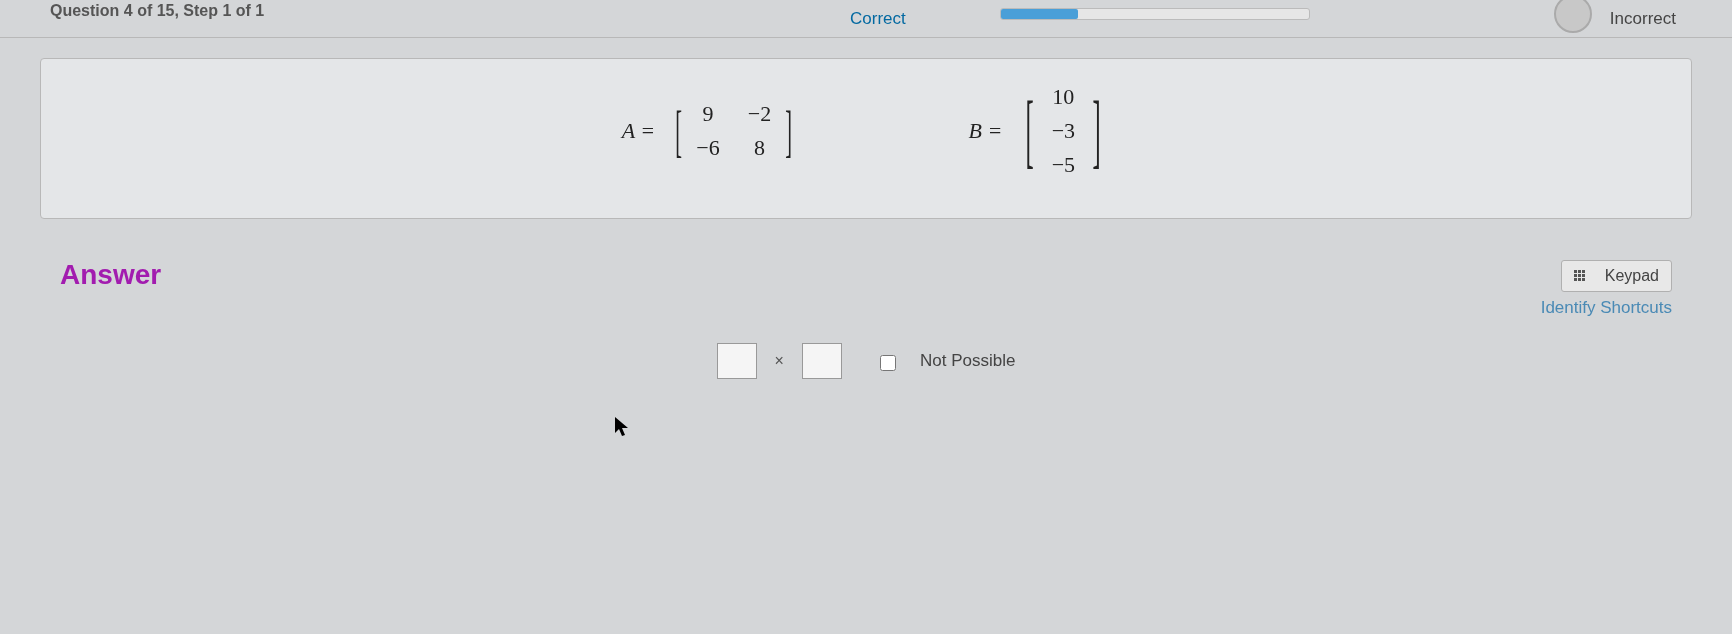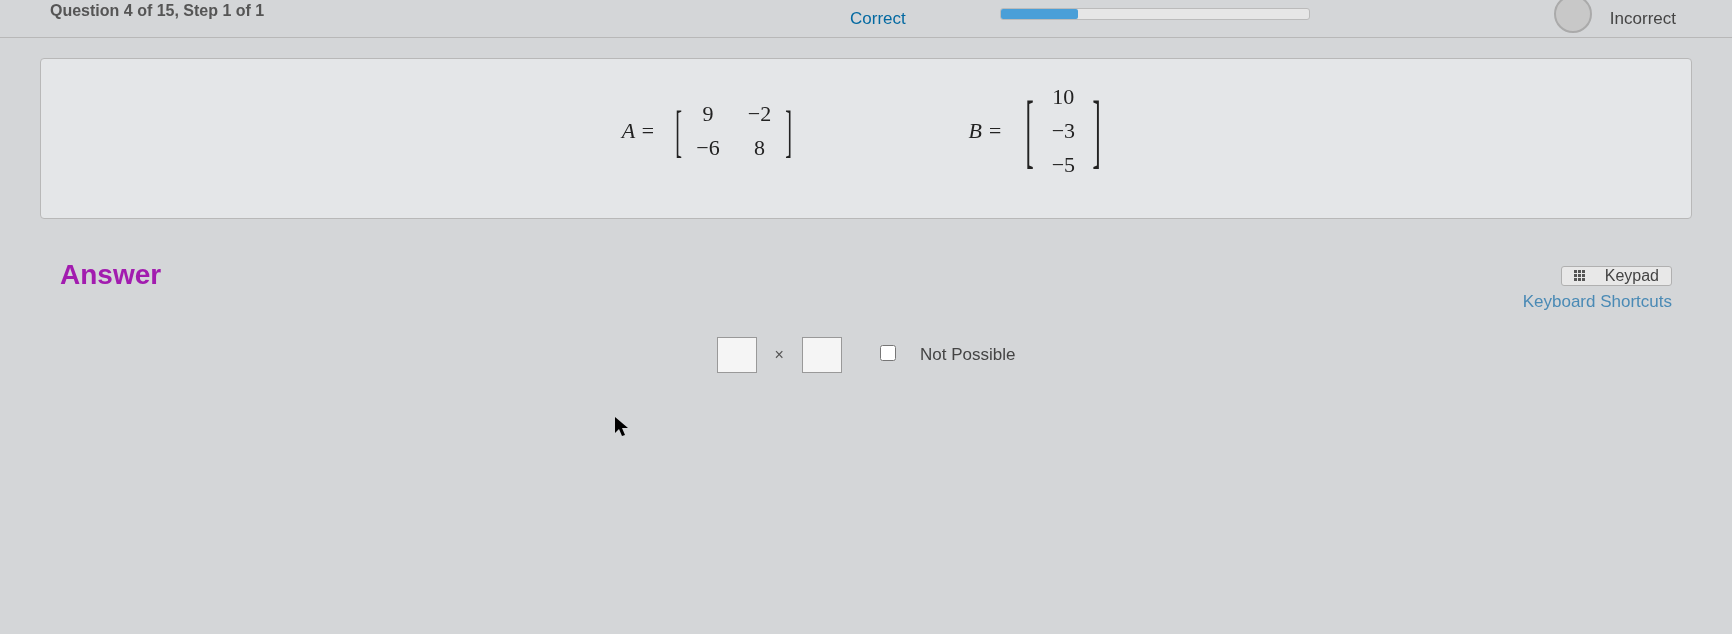--- a/index.html
+++ b/index.html
@@ -142,21 +142,21 @@
     }
     .keypad-area {
       text-align: right;
     }
     .keypad-btn {
       display: inline-flex;
       align-items: center;
       gap: 20px;
       background: #e8e8e8;
       border: 1px solid #b0b0b0;
-      padding: 0 12px;
+      padding: 6px 12px;
       font-size: 16px;
       color: #444;
       cursor: pointer;
       border-radius: 3px;
     }
     .keypad-icon {
       display: inline-grid;
       grid-template-columns: repeat(3, 3px);
       grid-template-rows: repeat(3, 3px);
       gap: 1px;
@@ -190,21 +190,21 @@
       background: #f5f5f5;
       text-align: center;
       font-size: 16px;
     }
     .times-sym {
       font-size: 16px;
       color: #555;
     }
     .checkbox-wrap {
       display: flex;
-      align-items: flex-start;
+      align-items: flex-end;
       gap: 24px;
       margin-left: 20px;
     }
     .np-checkbox {
       width: 16px;
       height: 16px;
       cursor: pointer;
     }
     .np-label {
       font-size: 17px;
@@ -267,21 +267,21 @@
             <span></span>
           <span></span>
             <span></span>
             <span></span>
           <span></span>
             <span></span>
             <span></span>
         </span>
         <span>Keypad</span>
       </button>
-      <div class="shortcuts-link">Keyboard Shortcuts</div>
+      <div class="shortcuts-link">Identify Shortcuts</div>
     </div>
   </div>
   <div class="input-row">
     <input class="dim-input" type="text" style="">
     <span class="times-sym">×</span>
     <input class="dim-input" type="text" style="">
     <div class="checkbox-wrap">
       <input type="checkbox" class="np-checkbox" style="">
       <span class="np-label">Not Possible</span>
     </div>

